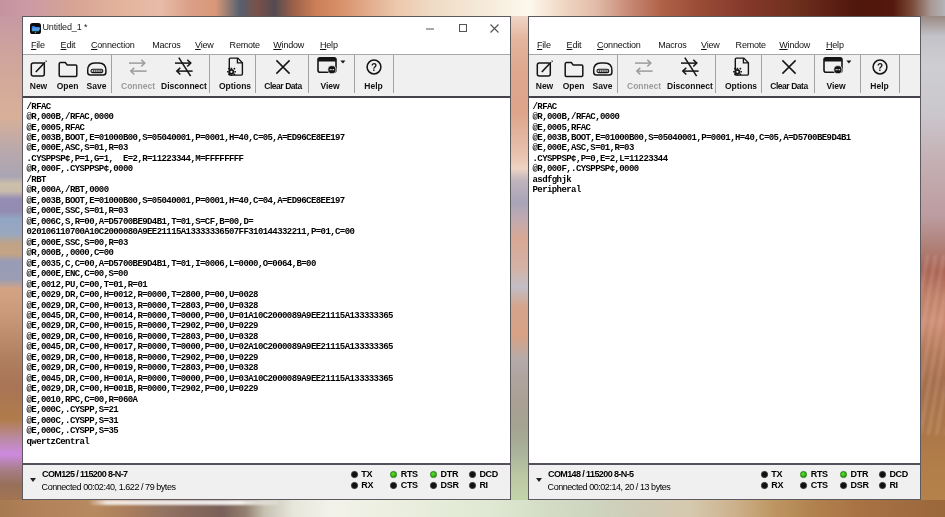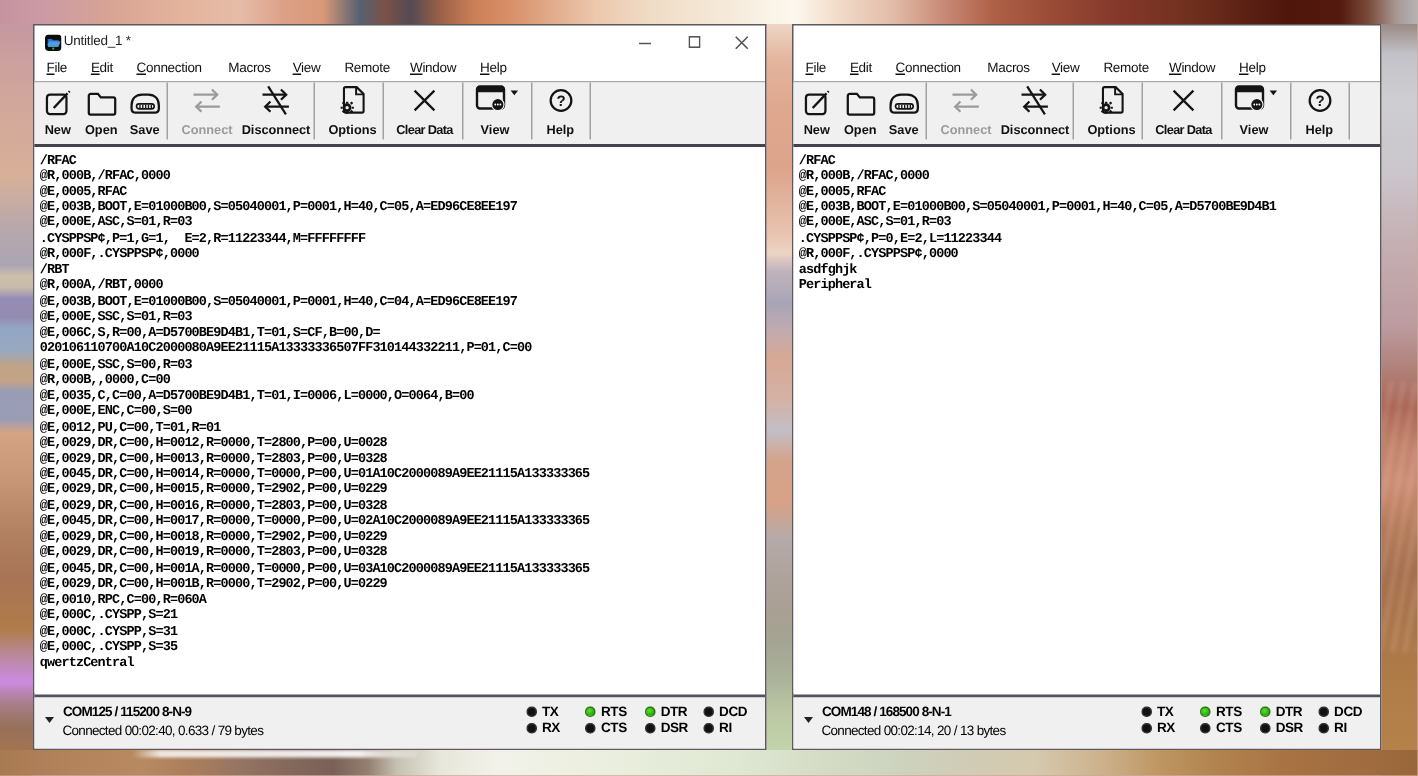--- a/index.html
+++ b/index.html
@@ -203,22 +203,22 @@
 @E,0029,DR,C=00,H=001B,R=0000,T=2902,P=00,U=0229
 @E,0010,RPC,C=00,R=060A
 @E,000C,.CYSPP,S=21
 @E,000C,.CYSPP,S=31
 @E,000C,.CYSPP,S=35
 qwertzCentral</pre>
     </div>
   <div class="sbord"></div>
   <div class="status">
     <div class="s-arrow"></div>
-    <div class="s1">COM125 / 115200 8-N-9</div>
-    <div class="s2">Connected 00:02:40, 0.633 / 79 bytes</div>
+    <div class="s1">COM125 / 115200 8-N-7</div>
+    <div class="s2">Connected 00:02:40, 1.622 / 79 bytes</div>
     <div class="lights">
       <div class="led" style="left:31px;top:6.6px"></div>
         <span class="llab" style="left:41.3px;top:4.0px">TX</span>
       <div class="led on" style="left:70.4px;top:6.6px"></div>
         <span class="llab" style="left:80.7px;top:4.0px">RTS</span>
       <div class="led on" style="left:110.2px;top:6.6px"></div>
         <span class="llab" style="left:120.5px;top:4.0px">DTR</span>
       <div class="led" style="left:149.1px;top:6.6px"></div>
         <span class="llab" style="left:159.4px;top:4.0px">DCD</span>
       <div class="led" style="left:31px;top:17.9px"></div>
@@ -343,21 +343,21 @@
 @E,003B,BOOT,E=01000B00,S=05040001,P=0001,H=40,C=05,A=D5700BE9D4B1
 @E,000E,ASC,S=01,R=03
 .CYSPPSP¢,P=0,E=2,L=11223344
 @R,000F,.CYSPPSP¢,0000
 asdfghjk
 Peripheral</pre>
     </div>
   <div class="sbord"></div>
   <div class="status">
     <div class="s-arrow"></div>
-    <div class="s1">COM148 / 168500 8-N-1</div>
+    <div class="s1">COM148 / 115200 8-N-5</div>
     <div class="s2">Connected 00:02:14, 20 / 13 bytes</div>
     <div class="lights">
       <div class="led" style="left:31px;top:6.6px"></div>
         <span class="llab" style="left:41.3px;top:4.0px">TX</span>
       <div class="led on" style="left:70.4px;top:6.6px"></div>
         <span class="llab" style="left:80.7px;top:4.0px">RTS</span>
       <div class="led on" style="left:110.2px;top:6.6px"></div>
         <span class="llab" style="left:120.5px;top:4.0px">DTR</span>
       <div class="led" style="left:149.1px;top:6.6px"></div>
         <span class="llab" style="left:159.4px;top:4.0px">DCD</span>

